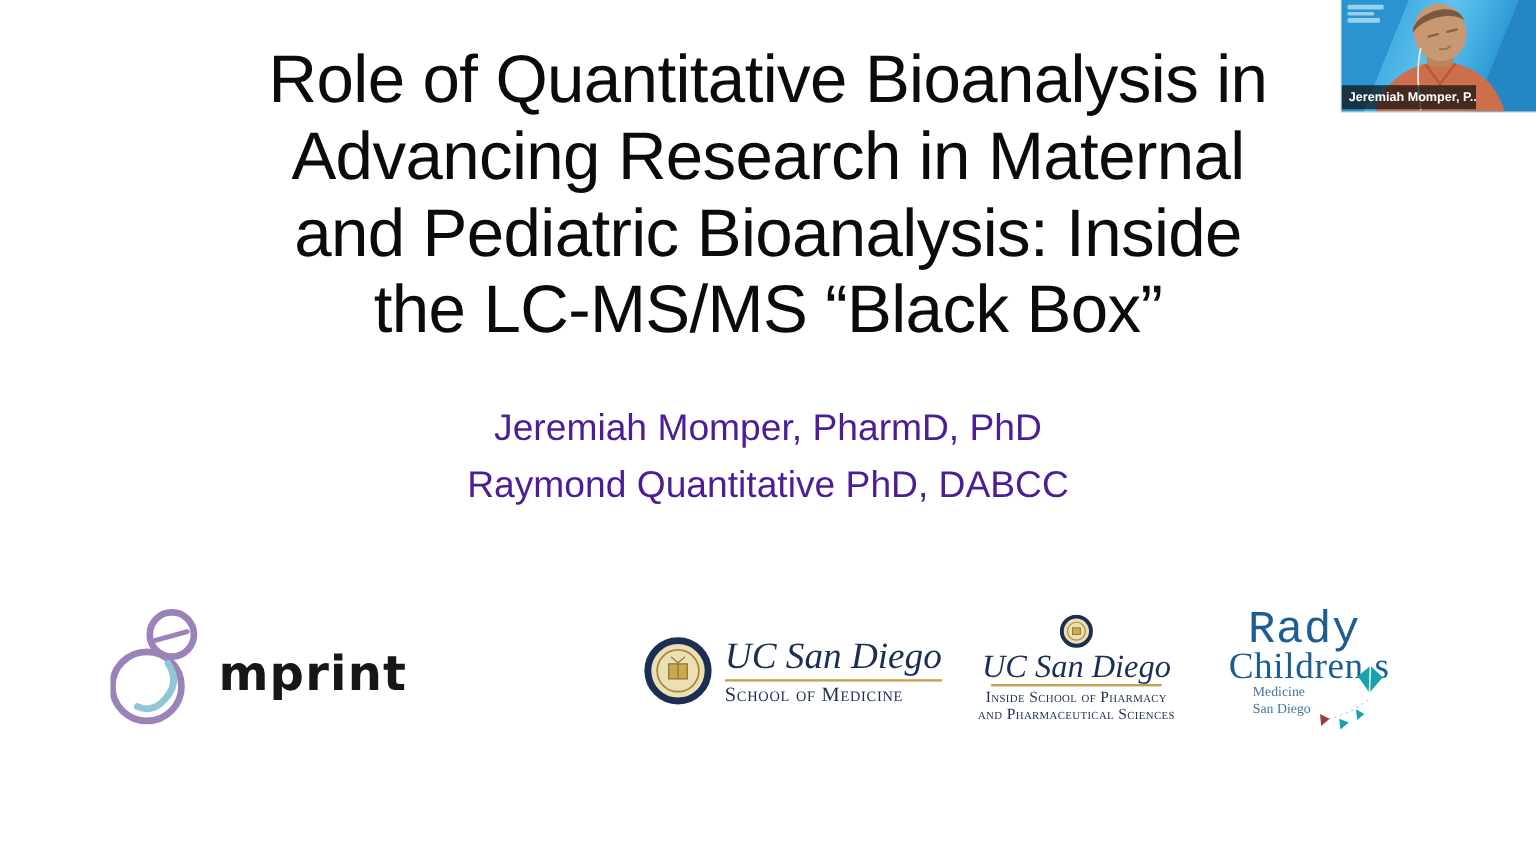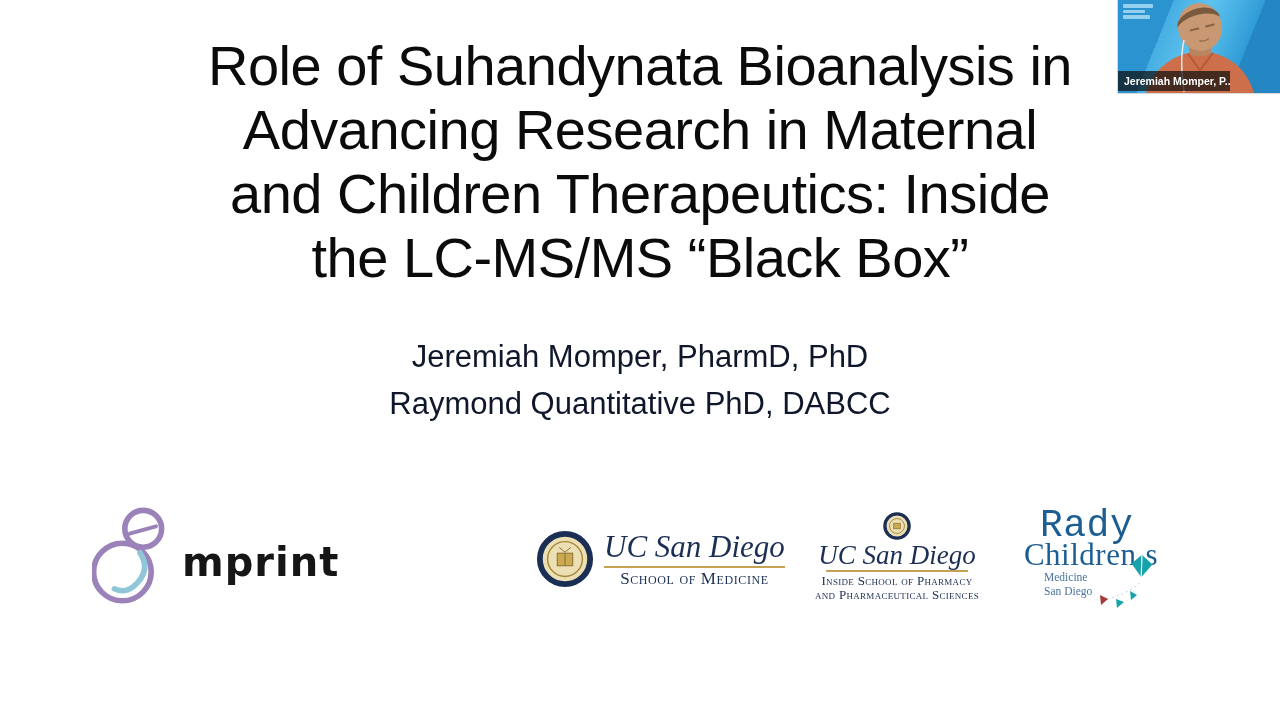--- a/index.html
+++ b/index.html
@@ -3,34 +3,34 @@
 <meta charset="utf-8">
 <style>
   html,body{margin:0;padding:0;background:#ffffff;}
   #canvas{position:relative;width:1280px;height:720px;background:#ffffff;overflow:hidden;
           font-family:"Liberation Sans",sans-serif;}
 
   
   .title{position:absolute;top:34px;left:0;width:1280px;text-align:center;
          color:#0b0b0b;font-size:56px;line-height:64px;font-weight:400;letter-spacing:-0.5px;}
   .authors{position:absolute;top:333px;left:0;width:1280px;text-align:center;
-           color:#0f172a;font-size:31px;line-height:47px;}
+           color:#4c1d95;font-size:31px;line-height:47px;}
 
   
   .mprint{position:absolute;left:92px;top:500px;height:112px;display:flex;align-items:center;}
   .mprint-word{font-family:"DejaVu Sans",sans-serif;font-weight:700;font-size:40px;
                color:#161616;letter-spacing:1px;margin-left:10px;transform:translateY(6px);}
 
   
   .som{position:absolute;left:536px;top:530px;display:flex;align-items:center;}
   .som-text{margin-left:10px;color:#1b2f54;}
   .univ-name{font-family:"Liberation Serif",serif;font-size:31px;line-height:30px;white-space:nowrap;font-style:italic;}
   .gold-rule{height:2px;background:#c5a253;margin:4px 0 3px 0;}
   .school-name{font-family:"Liberation Serif",serif;font-variant:small-caps;font-size:17px;
-               letter-spacing:0.6px;line-height:16px;white-space:nowrap;text-align:center;}
+               letter-spacing:0.6px;line-height:16px;white-space:nowrap;}
 
   
   .skaggs{position:absolute;left:790px;top:512px;width:214px;text-align:center;color:#1b2f54;}
   .skaggs .seal-wrap{display:flex;justify-content:center;margin-bottom:2px;}
   .skaggs .univ-name{font-size:27px;line-height:26px;}
   .skaggs .gold-rule{width:142px;margin:2px auto 2px auto;}
   .skaggs .school-name{font-size:13px;letter-spacing:0.3px;line-height:14px;}
 
   
   .rady{position:absolute;left:1016px;top:511px;width:142px;height:100px;
@@ -55,23 +55,23 @@
             background:rgba(15,15,15,0.72);display:flex;align-items:center;}
   .name-bar span{color:#ffffff;font-size:10.5px;font-weight:700;padding-left:6px;white-space:nowrap;
                  overflow:hidden;}
 </style>
 </head>
 <body>
 
 <div id="canvas">
 
   <div class="title">
-    <div>Role of Suhandynata Bioanalysis in</div>
+    <div>Role of Quantitative Bioanalysis in</div>
     <div>Advancing Research in Maternal</div>
-    <div>and Children Therapeutics: Inside</div>
+    <div>and Pediatric Bioanalysis: Inside</div>
     <div>the LC-MS/MS “Black Box”</div>
   </div>
 
   <div class="authors">
     <div>Jeremiah Momper, PharmD, PhD</div>
     <div>Raymond Quantitative PhD, DABCC</div>
   </div>
 
   <div class="mprint">
     <svg width="80" height="106" viewBox="0 0 100 132">

